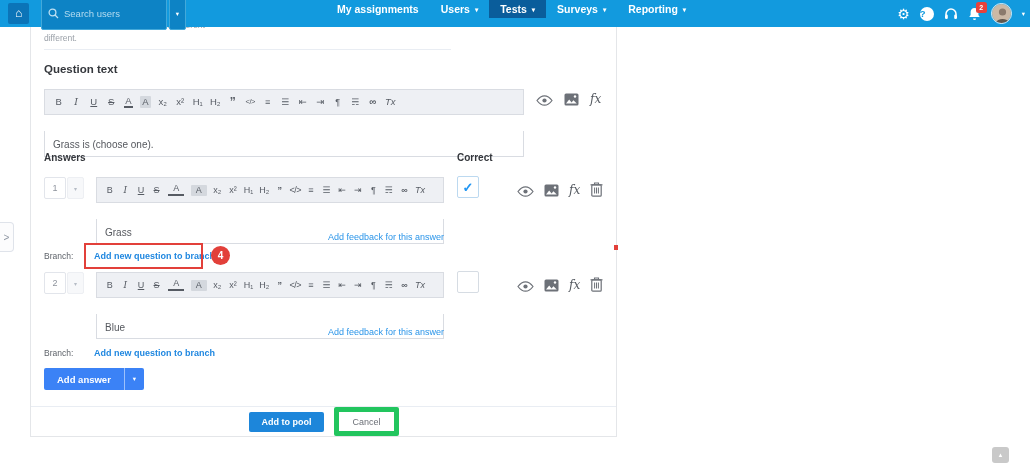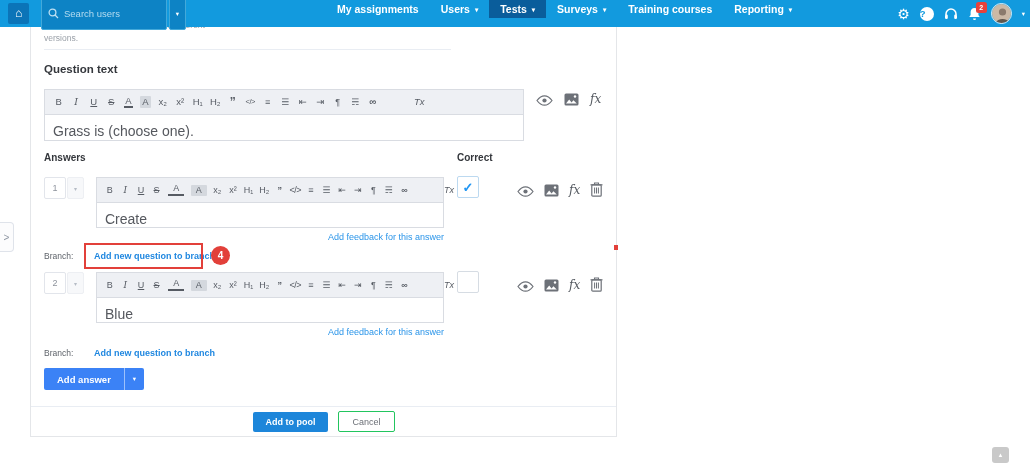--- a/index.html
+++ b/index.html
@@ -39,24 +39,24 @@
   .tb-bar { background:#eef0f4; border:1px solid #d9dce2; display:flex; align-items:center; padding:0 5px; height:26px; }
   .tb-btn { min-width:17.5px; text-align:center; font-size:9.5px; color:#565b63; cursor:pointer; line-height:1; }
   .editor-sm .tb-btn { min-width:15.6px; font-size:9px; }
   .tb-italic-icon { font-style:italic; font-family:"DejaVu Serif", serif; }
   .tb-underline-icon { text-decoration:underline; }
   .tb-strikethrough-icon { text-decoration:line-through; }
   .tb-text-color-icon { min-width:9px; width:9px; margin:0 4px; border-bottom:2px solid #565b63; padding-bottom:1px; }
   .tb-background-color-icon { min-width:11px; width:11px; margin:0 3px; background:#d4d8de; border-radius:1px; padding:1px 0; }
   .tb-blockquote-icon { font-weight:bold; font-size:12px; }
   .tb-code-icon { font-size:7.5px; letter-spacing:-0.5px; }
-  .tb-remove-format-icon { font-style:italic;margin-left:29px; }
+  .tb-remove-format-icon { font-style:italic; }
   .tb-ordered-list-icon, .tb-unordered-list-icon, .tb-align-icon, .tb-paragraph-icon { font-size:9px; }
   .tb-link-icon { font-weight:bold; }
-  .tb-text { background:#fff; border:1px solid #d9dce2; border-top:none; font-size:14px; color:#55585e; padding:8px 0 0 8px; }
+  .tb-text { background:#fff; border:1px solid #d9dce2; border-top:none; font-size:10px; color:#55585e; padding:8px 0 0 8px;margin-top:16px; }
   .icon-row { display:flex; align-items:flex-end; gap:11px; position:absolute; }
   .icon-btn { cursor:pointer; display:flex; align-items:center; }
   .fx { font-family:"DejaVu Serif", serif; font-style:italic; font-size:12px; color:#555a61; }
 
   
   .num-sel { position:absolute; left:13px; display:flex; height:22px; }
   .num-box { width:22px; border:1px solid #e2e5eb; border-radius:2px; background:#fff; color:#8d939c; font-size:9px; display:flex; align-items:center; justify-content:center; }
   .num-caret { width:17px; margin-left:1px; border:1px solid #edeff3; border-radius:2px; background:#f7f8fa; color:#b6bcc6; font-size:6px; display:flex; align-items:center; justify-content:center; cursor:pointer; }
   .checkbox { position:absolute; left:426px; width:22px; height:22px; background:#fff; border-radius:2px; display:flex; align-items:center; justify-content:center; font-size:13px; font-weight:bold; color:#2196f3; cursor:pointer; }
   .checkbox.checked { border:1px solid #bcd9f0; }
@@ -69,21 +69,21 @@
   .red-tick { position:absolute; right:-2px; top:245px; width:4px; height:5px; background:#e2403a; }
 
   
   .add-answer { position:absolute; left:13px; top:368px; height:22px; display:flex; background:#3b82f6; border-radius:2px; overflow:hidden; cursor:pointer; }
   .add-answer-main { padding:0 13px; color:#fff; font-size:9.5px; font-weight:bold; display:flex; align-items:center; }
   .add-answer-caret { width:20px; border-left:1px solid rgba(255,255,255,.5); color:#fff; font-size:6.5px; display:flex; align-items:center; justify-content:center; }
 
   
   .footer { position:absolute; left:0; right:0; top:406px; height:30px; border-top:1px solid #e9edf3; display:flex; align-items:center; justify-content:center; gap:10px; background:#fff; }
   .btn-primary { background:#1d86da; color:#fff; font-size:9px; font-weight:bold; border:none; border-radius:2px; padding:5px 13px; cursor:pointer; font-family:inherit; }
-  .btn-cancel { background:#fff; color:#6c7077; font-size:9px; border:1px solid #22c55e; border-radius:2px; padding:4.5px 13px; cursor:pointer; font-family:inherit; }
+  .btn-cancel { background:#fff; color:#6c7077; font-size:9px; border:5px solid #22c55e; border-radius:2px; padding:4.5px 13px; cursor:pointer; font-family:inherit; }
 
   
   .scroll-top { position:absolute; left:992px; top:447px; width:17px; height:16px; background:#c9c9c9; border-radius:3px; color:#fff; font-size:6px; display:flex; align-items:center; justify-content:center; cursor:pointer; }
 </style>
 </head>
 <body>
 
 <div class="app">
 
   <div class="topbar">
@@ -115,23 +115,20 @@
       </div>
       <div class="nav-item active">
         <span>Tests</span>
         <span class="nav-caret">▾</span>
       </div>
       <div class="nav-item">
         <span>Surveys</span>
         <span class="nav-caret">▾</span>
       </div>
       <div class="nav-item">
-        <span>Training courses</span>
-      </div>
-      <div class="nav-item">
         <span>Reporting</span>
         <span class="nav-caret">▾</span>
       </div>
     </div>
 
     <div class="top-icons">
       <span class="gear icon-btn">
           <span>⚙</span>
         </span>
       <span class="help-circle icon-btn">
@@ -165,21 +162,21 @@
   </div>
 
   <div class="left-tab">
     <span>&gt;</span>
   </div>
 
   <div class="panel">
 
     <div class="intro">
       <div>Create versions of this question in different</div>
-      <div>versions.</div>
+      <div>different.</div>
     </div>
     <div class="divider1"></div>
 
     <div class="q-label">Question text</div>
 
     <div class="editor" style="left:13px; top:89px; width:480px;">
       <div class="tb-bar">
           <span class="tb-btn tb-bold-icon">B</span>
           <span class="tb-btn tb-italic-icon">I</span>
           <span class="tb-btn tb-underline-icon">U</span>
@@ -245,21 +242,21 @@
           <span class="tb-btn tb-code-icon">&lt;/&gt;</span>
           <span class="tb-btn tb-ordered-list-icon">≡</span>
           <span class="tb-btn tb-unordered-list-icon">☰</span>
           <span class="tb-btn tb-outdent-icon">⇤</span>
           <span class="tb-btn tb-indent-icon">⇥</span>
           <span class="tb-btn tb-paragraph-icon">¶</span>
           <span class="tb-btn tb-align-icon">☴</span>
           <span class="tb-btn tb-link-icon">∞</span>
           <span class="tb-btn tb-remove-format-icon">Tx</span>
         </div>
-      <div class="tb-text" style="height:25px;">Create</div>
+      <div class="tb-text" style="height:25px;">Grass</div>
     </div>
     <div class="checkbox checked" style="top:176px;">
       <span>✓</span>
     </div>
     <div class="icon-row" style="left:486px; top:182px; gap:10px;">
       <span class="icon-btn">
         <svg width="17" height="11" viewBox="0 0 17 11">
             <path d="M1 5.5C3.7 1.8 6 .8 8.5.8s4.8 1 7.5 4.7c-2.7 3.7-5 4.7-7.5 4.7S3.7 9.2 1 5.5z" fill="none" stroke="#6d7178" stroke-width="1.2"></path>
             <circle cx="8.5" cy="5.5" r="2.1" fill="#6d7178"></circle>
           </svg>

